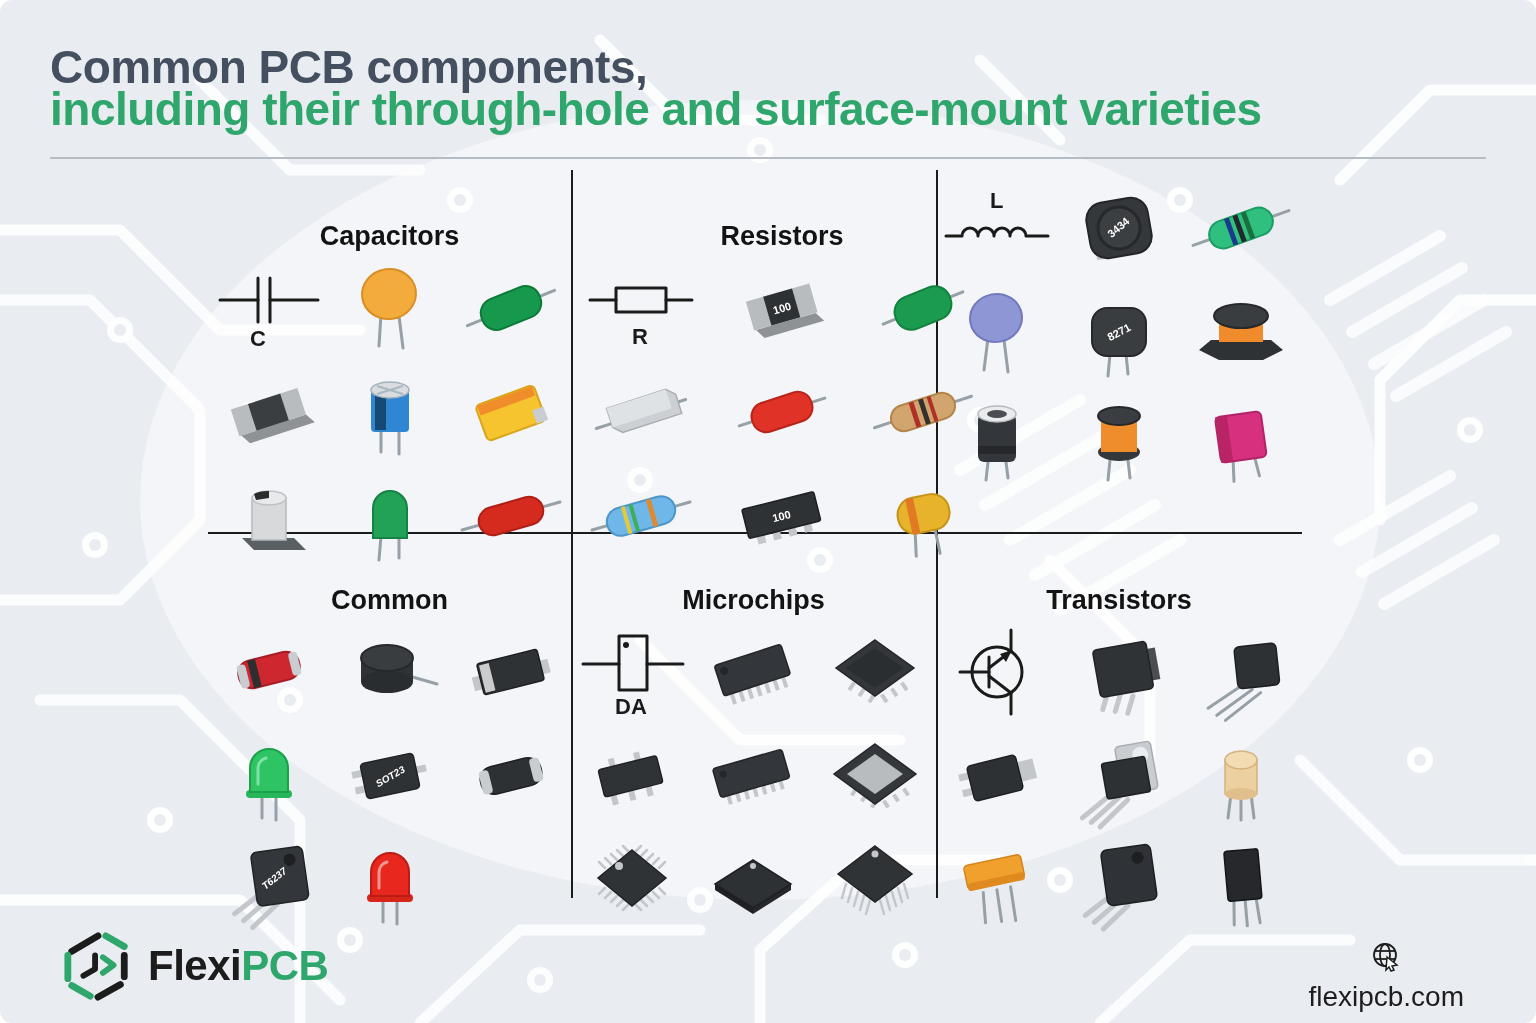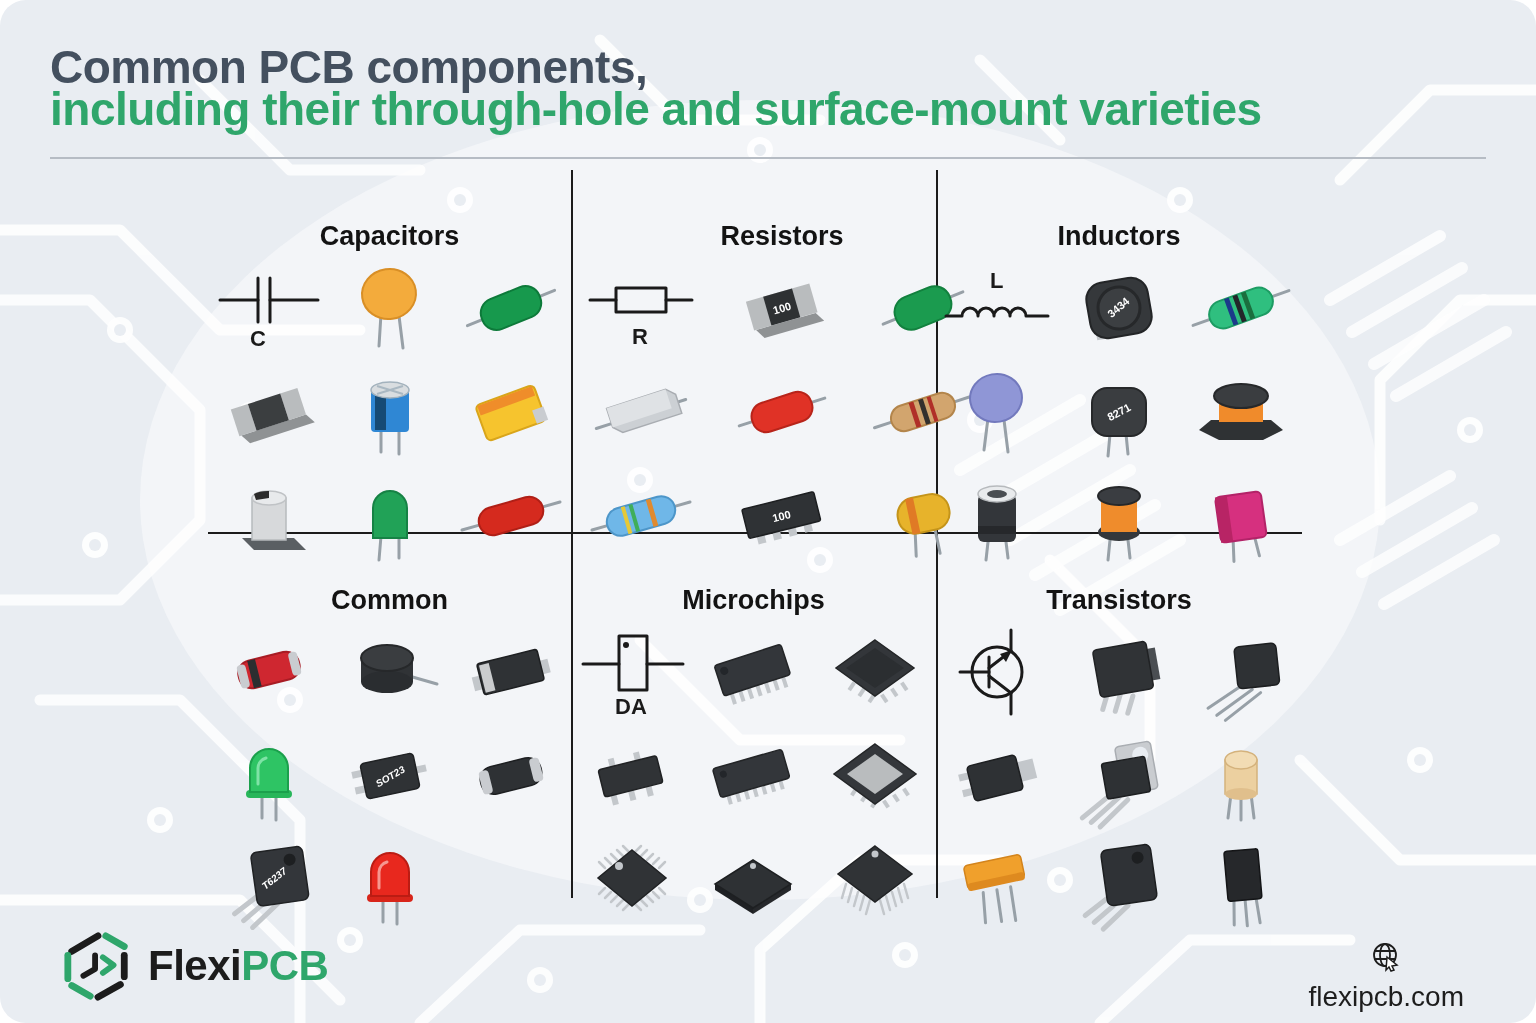--- a/index.html
+++ b/index.html
@@ -1,17 +1,17 @@
 <!DOCTYPE html>
 <html><head>
 <meta charset="utf-8">
 <style>
   html,body{margin:0;padding:0;background:#ffffff;}
   .poster{position:relative;width:1536px;height:1023px;background:#e9edf2;overflow:hidden;
-          font-family:"Liberation Sans",sans-serif;border-radius:26px;}
+          font-family:"Liberation Sans",sans-serif;border-radius:12px;}
   .bg{position:absolute;inset:0;}
   
   .title1{position:absolute;left:50px;top:40px;font-size:46px;font-weight:800;letter-spacing:-0.5px;color:#44505f;}
   .title2{position:absolute;left:50px;top:82px;font-size:46px;font-weight:800;letter-spacing:-0.5px;color:#2fa66b;}
   .title-rule{position:absolute;left:50px;top:157px;width:1436px;height:2px;background:#b6bcc4;}
   
   .vline{position:absolute;top:170px;width:2px;height:728px;background:#1b1b1b;}
   .hline{position:absolute;left:208px;top:532px;width:1094px;height:2px;background:#1b1b1b;}
   
   .sec{position:absolute;display:flex;flex-direction:column;}
@@ -302,21 +302,20 @@
               <line class="ld" x1="64" y1="62" x2="64" y2="88"></line>
             <rect x="30" y="28" width="52" height="36" rx="17" fill="#e7b32b" stroke="#c4941a" stroke-width="2"></rect>
             <rect x="41" y="28" width="8" height="36" fill="#e07a25"></rect>
           </g>
         </svg>
       </div>
     </div>
   </div>
 
   <div class="sec" style="left:936px;top:176px;width:366px;height:356px">
-    <div class="sec-title">Inductors</div>
     <div class="cells">
       <div class="cell">
         <svg width="110" height="96" viewBox="0 0 110 96">
           <text class="symtxt" x="48" y="28">L</text>
           <path class="sym" stroke-width="2.5" d="M4 56 H20 a8 8 0 0 1 16 0 a8 8 0 0 1 16 0 a8 8 0 0 1 16 0 a8 8 0 0 1 16 0 H106"></path>
         </svg>
       </div>
       <div class="cell">
         <svg width="110" height="96" viewBox="0 0 110 96">
           <g transform="rotate(-10 55 48)">

